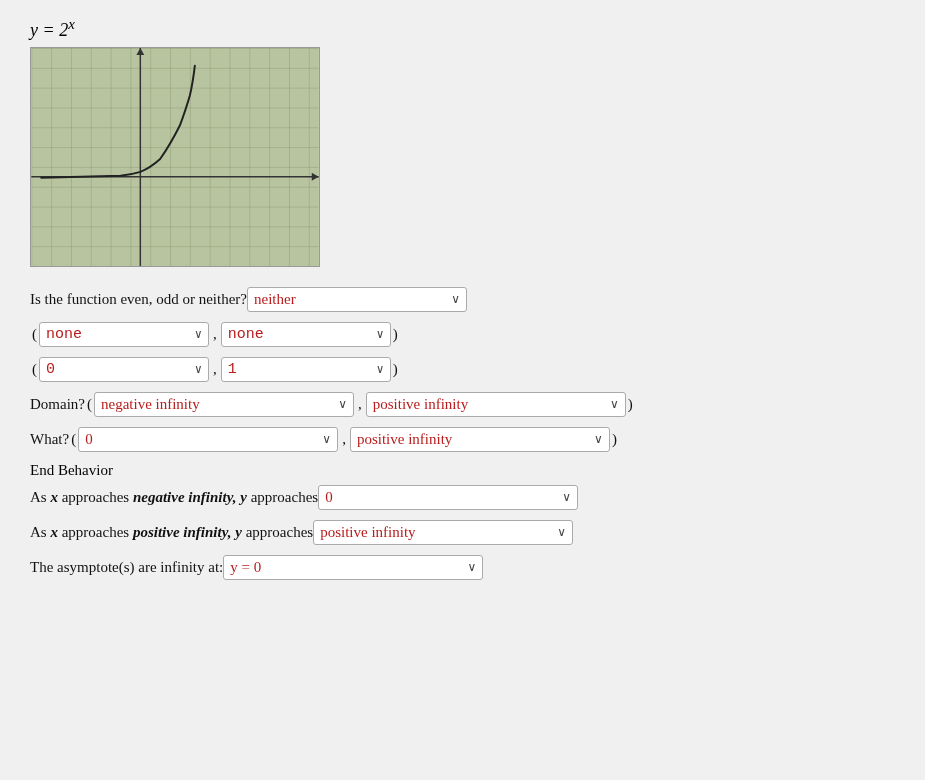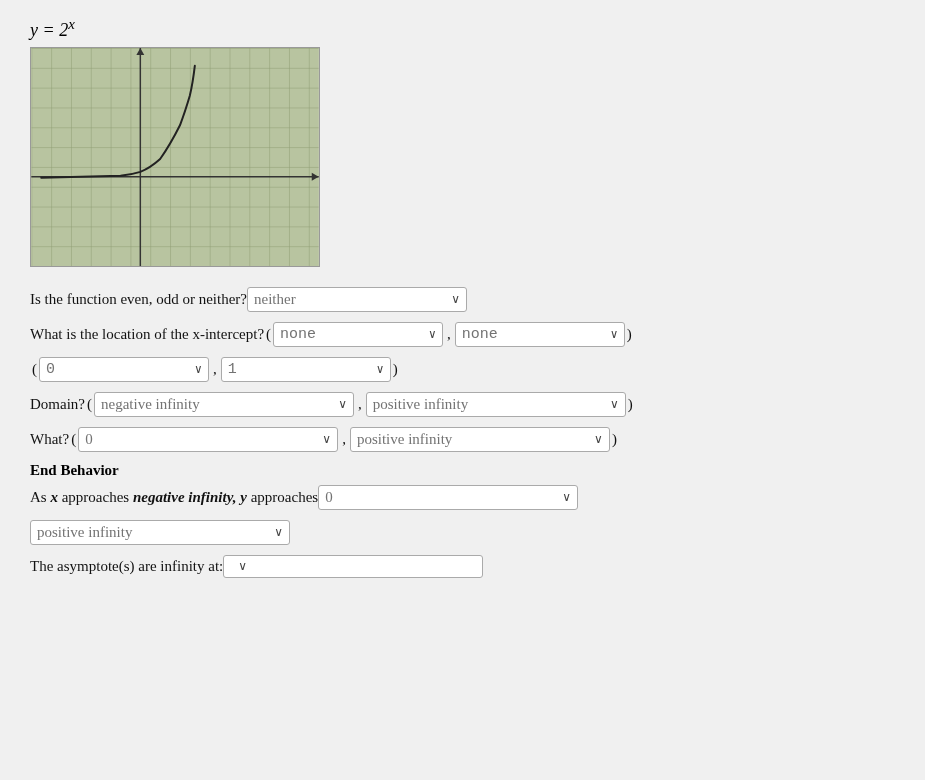--- a/index.html
+++ b/index.html
@@ -61,39 +61,39 @@
       border-radius: 3px;
       padding: 3px 6px;
       min-width: 140px;
       cursor: pointer;
       font-size: 15px;
       position: relative;
     }
     .dropdown .dropdown-value {
       flex: 1;
       font-size: 15px;
-      color: #737373;
+      color: #b91c1c;
     }
     .dropdown .chevron {
       margin-left: 8px;
       font-size: 12px;
       color: #444;
     }
     .paren {
       font-size: 15px;
       color: #111;
       padding: 0 2px;
     }
     .comma {
       font-size: 15px;
       color: #111;
       padding: 0 4px;
     }
     .section-title {
-      font-weight: bold;
+      font-weight: normal;
       font-size: 15px;
       margin-bottom: 6px;
       margin-top: 4px;
     }
     .dropdown-wide {
       min-width: 220px;
     }
     .dropdown-medium {
       min-width: 170px;
       font-family: Liberation Mono, monospace;
@@ -155,21 +155,20 @@
 
     <div class="question-row">
       <span class="question-label">Is the function even, odd or neither?</span>
       <div class="dropdown dropdown-wide">
         <span class="dropdown-value">neither</span>
         <span class="chevron">∨</span>
       </div>
     </div>
 
     <div class="question-row">
-      <span class="question-label">What is the location of the x-intercept?</span>
       <span class="paren">(</span>
       <div class="dropdown dropdown-medium">
         <span class="dropdown-value">none</span>
         <span class="chevron">∨</span>
       </div>
       <span class="comma">,</span>
       <div class="dropdown dropdown-medium">
         <span class="dropdown-value">none</span>
         <span class="chevron">∨</span>
       </div>
@@ -224,27 +223,29 @@
 
     <div class="question-row">
       <span class="question-label">As <em>x</em> approaches <strong><em>negative infinity,</em></strong> <em>y</em> approaches</span>
       <div class="dropdown dropdown-xwide">
         <span class="dropdown-value">0</span>
         <span class="chevron">∨</span>
       </div>
     </div>
 
     <div class="question-row">
+      <span class="question-label">As <em>x</em> approaches <strong><em>positive infinity,</em></strong> <em>y</em> approaches</span>
       <div class="dropdown dropdown-xwide">
         <span class="dropdown-value">positive infinity</span>
         <span class="chevron">∨</span>
       </div>
     </div>
 
     <div class="question-row">
       <span class="question-label">The asymptote(s) are infinity at:</span>
       <div class="dropdown dropdown-xwide">
+        <span class="dropdown-value">y = 0</span>
         <span class="chevron">∨</span>
       </div>
     </div>
 
   </div>
 </div>
 
 </body></html>

